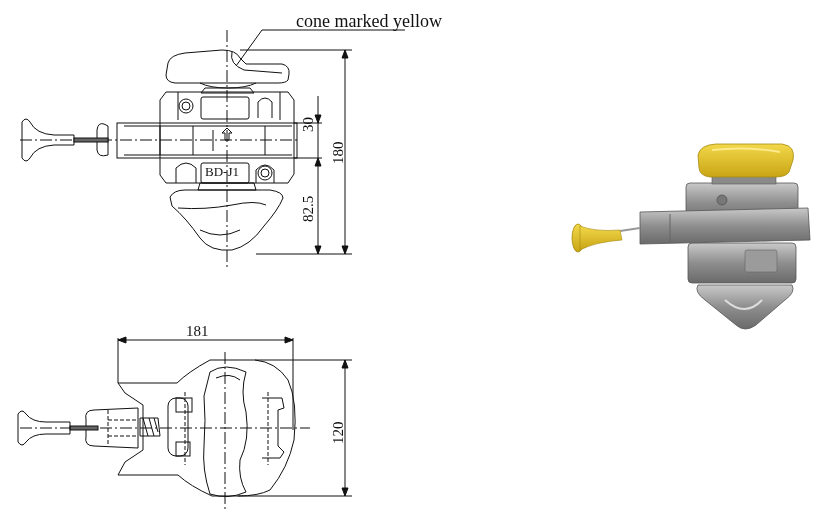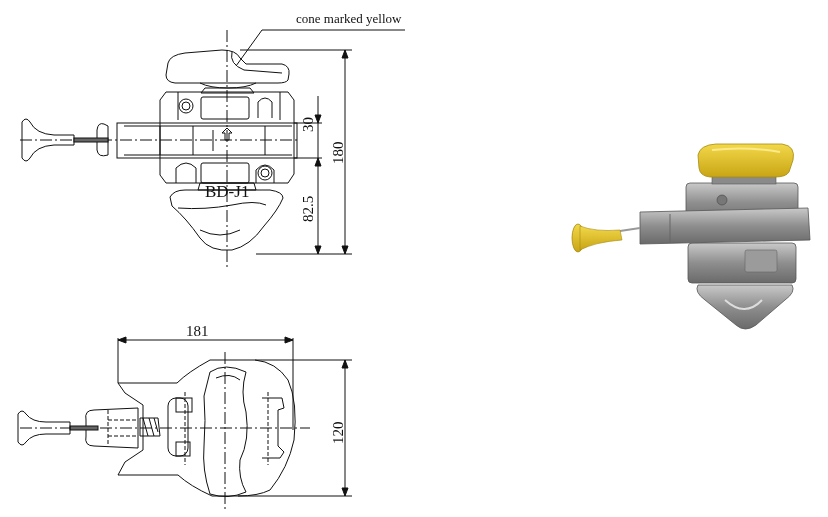--- a/index.html
+++ b/index.html
@@ -1,25 +1,25 @@
 <!DOCTYPE html>
 <html><head>
 <meta charset="utf-8">
 <style>
   html, body { margin:0; padding:0; background:#ffffff; }
   body { width:828px; height:517px; position:relative; overflow:hidden; font-family:"Liberation Serif", serif; }
   svg { position:absolute; left:0; top:0; }
   .lbl { position:absolute; color:#111; font-family:"Liberation Serif", serif; white-space:nowrap; }
-  .lbl-note { left:296px; top:11px; font-size:13px; }
+  .lbl-note { left:296px; top:11px; font-size:18px; }
   .lbl-30 { left:300px; top:132px; font-size:15px; transform:rotate(-90deg); transform-origin:left top; }
   .lbl-180 { left:330px; top:164px; font-size:15px; transform:rotate(-90deg); transform-origin:left top; }
   .lbl-825 { left:300px; top:222px; font-size:15px; transform:rotate(-90deg); transform-origin:left top; }
   .lbl-157 { left:186px; top:323px; font-size:15px; }
   .lbl-120 { left:330px; top:444px; font-size:15px; transform:rotate(-90deg); transform-origin:left top; }
-  .lbl-bd { left:205px; top:164px; font-size:17px;margin-top:18px; }
+  .lbl-bd { left:205px; top:164px; font-size:13px; }
 </style>
 </head>
 <body>
 
 <svg width="828" height="517" viewBox="0 0 828 517">
   <g stroke="#111" fill="none" stroke-width="1">
 
     <g>
 
       <line x1="262" y1="30" x2="405" y2="30"></line>

